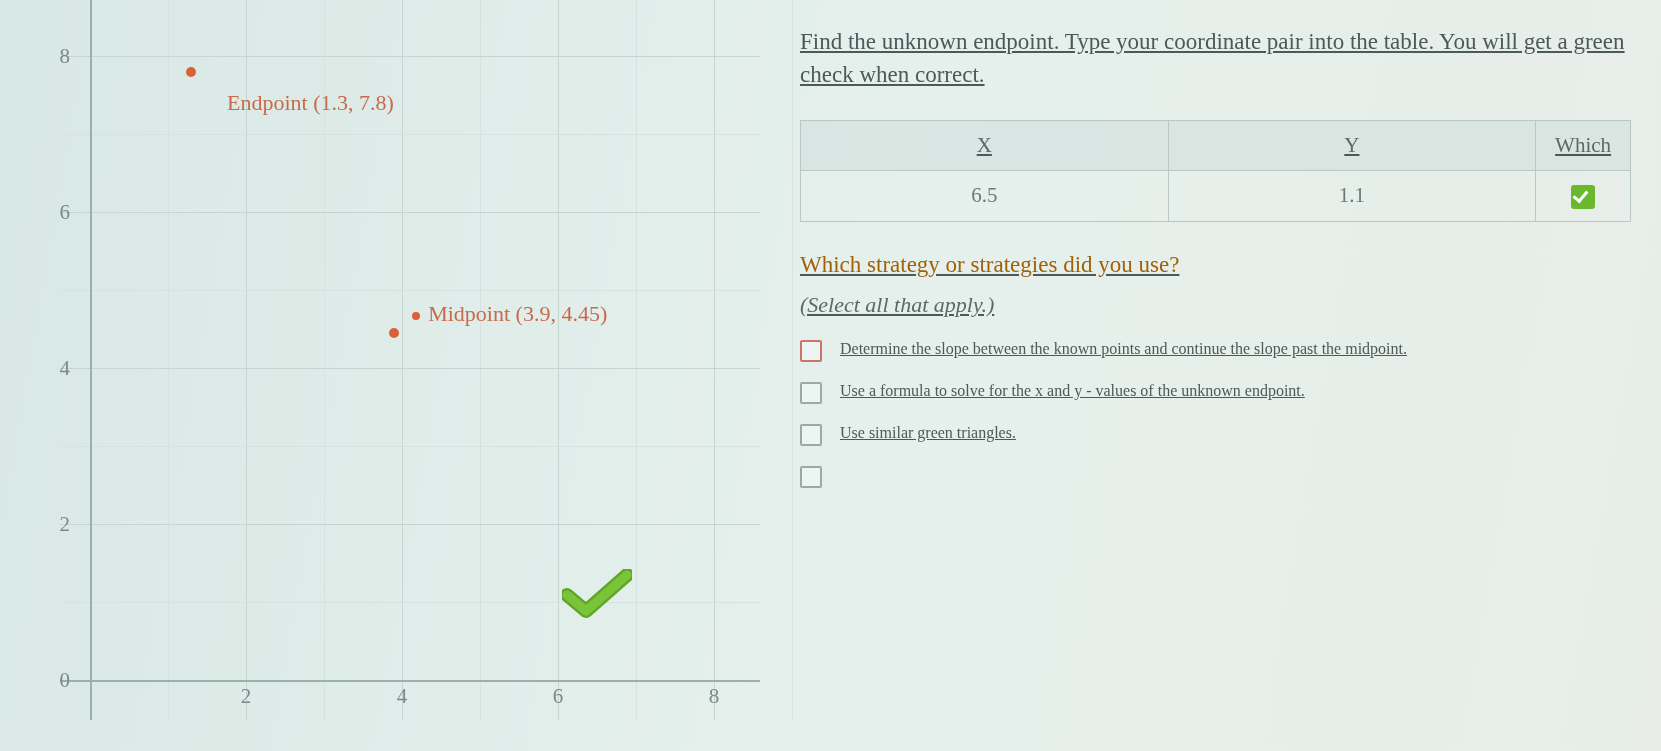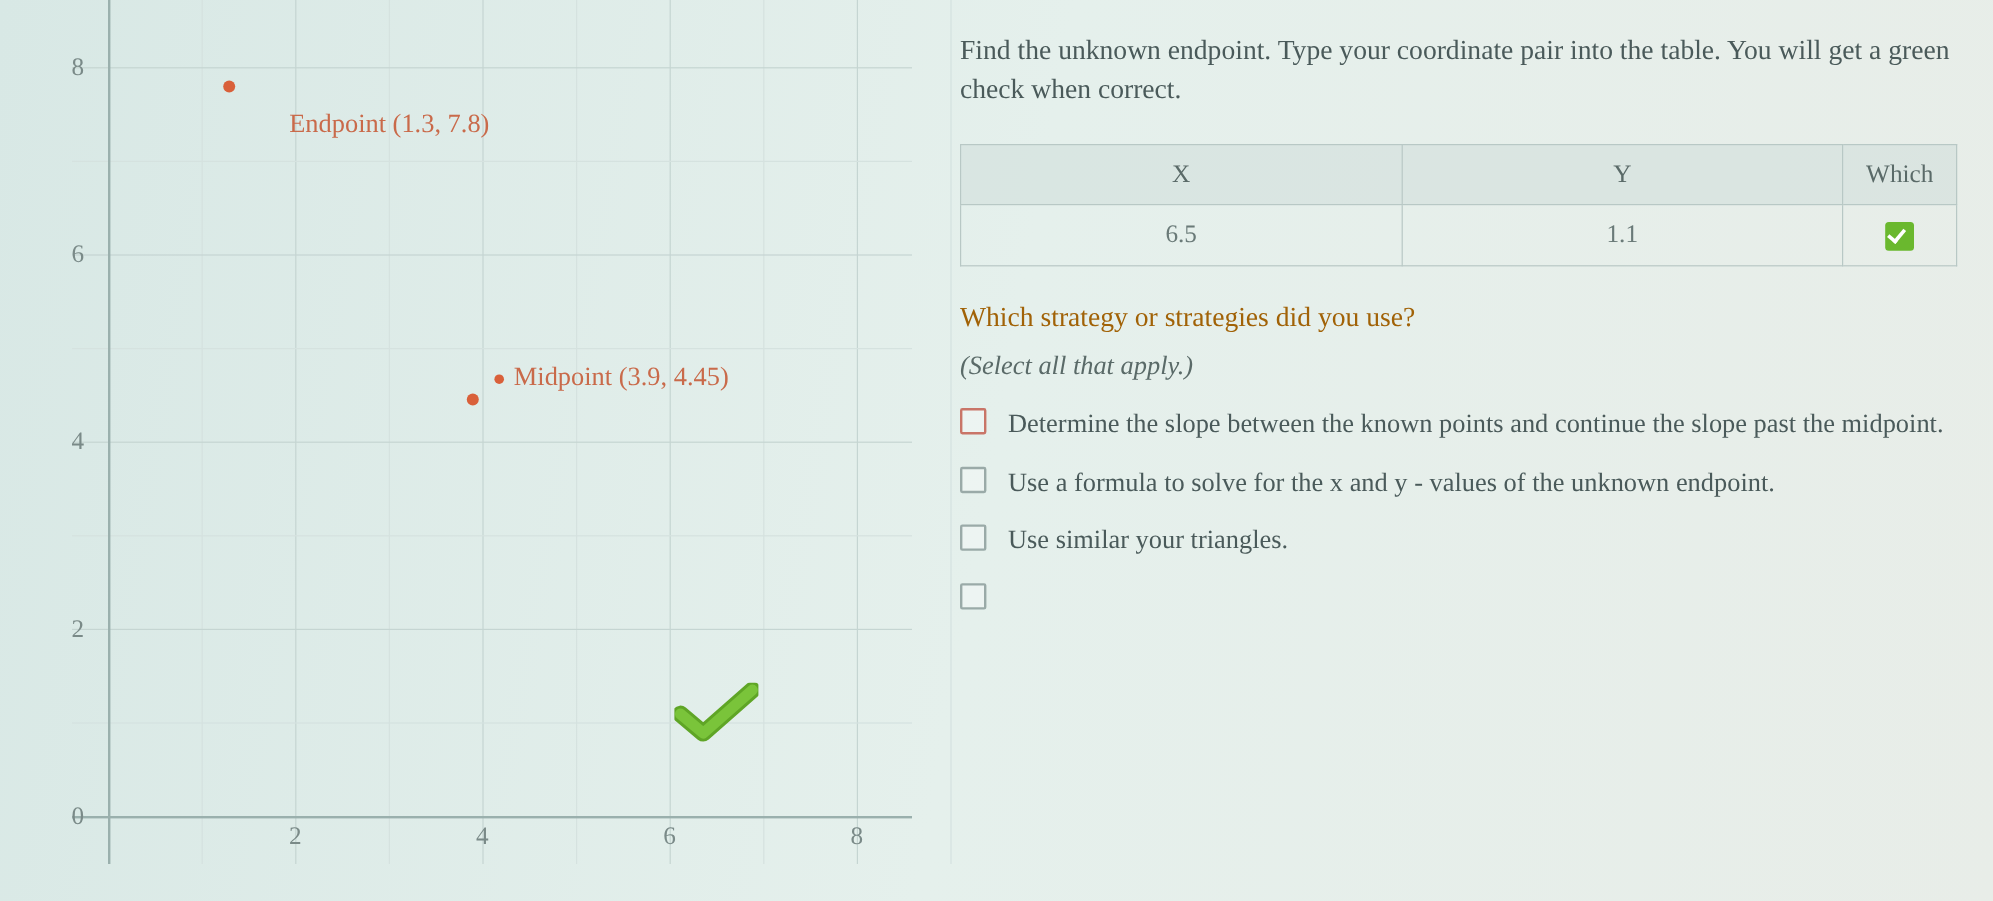--- a/index.html
+++ b/index.html
@@ -15,20 +15,21 @@
   .left-panel {
     width: 780px;
     height: 751px;
     position: relative;
     padding: 0;
   }
   .right-panel {
     flex: 1;
     padding: 25px 30px 20px 20px;
     font-size: 22px;
+    text-decoration: underline;
   }
   .graph-area {
     position: absolute;
     left: 60px;
     top: 0;
     width: 700px;
     height: 720px;
   }
   .grid-line-v { position:absolute; top:0; bottom:0; width:1px; background:#c5d5d2; }
   .grid-line-h { position:absolute; left:0; right:0; height:1px; background:#c5d5d2; }
@@ -76,21 +77,21 @@
   }
   .check-badge::after{
     content:""; position:absolute; left:5px; top:3px;
     width:6px; height:11px; border:solid #fff;
     border-width:0 3px 3px 0; transform:rotate(40deg);
   }
   .q2 { font-size:23px; margin-bottom:14px; color:#a16207;}
   .hint { font-style:italic; font-size:22px; margin-bottom:20px; color:#5a6a68;}
   .option-row {
     display:flex; align-items:flex-start; gap:18px;
-    margin-bottom:18px; font-size:22px; line-height:1.4;
+    margin-bottom:18px; font-size:16px; line-height:1.4;
     color:#4a5a5a;
   }
   .chk {
     width:22px; height:22px; border:2px solid #9aaaa8;
     flex:0 0 22px; margin-top:2px; border-radius:2px;
     background:rgba(255,255,255,0.3);
   }
   .chk.red { border-color:#c97568; }
   .big-check {
     position:absolute;
@@ -124,21 +125,21 @@
       <div class="grid-line-h" style="top: 212px;"></div>
       <div class="grid-line-h minor" style="top: 134px;"></div>
       <div class="grid-line-h" style="top: 56px;"></div>
       <div class="grid-line-v" style="left: 30px; background: rgb(154, 176, 173); width: 2px;"></div>
       <div class="grid-line-h" style="top: 680px; background: rgb(154, 176, 173); height: 2px;"></div>
       <span class="axis-label" style="left: 186px; top: 684px; transform: translateX(-50%);">2</span>
       <span class="axis-label" style="left: 342px; top: 684px; transform: translateX(-50%);">4</span>
       <span class="axis-label" style="left: 498px; top: 684px; transform: translateX(-50%);">6</span>
       <span class="axis-label" style="left: 654px; top: 684px; transform: translateX(-50%);">8</span>
       <div class="point" style="background: rgb(217, 96, 58); left: 131.4px; top: 71.6px;"></div>
-      <div class="point-label" style="color: rgb(201, 106, 74); left: 181px; top: 89.6px;">Endpoint (1.3, 7.8)</div>
+      <div class="point-label" style="color: rgb(201, 106, 74); left: 167px; top: 89.6px;">Endpoint (1.3, 7.8)</div>
       <div class="point" style="background: rgb(217, 96, 58); left: 334.2px; top: 332.9px;"></div>
       <div class="point-label" style="color: rgb(201, 106, 74); left: 352.2px; top: 300.9px;"><span style="display:inline-block;width:8px;height:8px;background:#d9603a;border-radius:50%;vertical-align:middle;margin-right:8px;"></span>Midpoint (3.9, 4.45)</div>
       <div class="big-check" style="left: 537px; top: 594.2px;"><svg viewBox="0 0 70 50">
           <path d="M5 26 L24 42 L65 6" stroke="#5fa526" stroke-width="14" fill="none" stroke-linecap="round" stroke-linejoin="round"></path>
           <path d="M5 26 L24 42 L65 6" stroke="#7ac43a" stroke-width="9" fill="none" stroke-linecap="round" stroke-linejoin="round"></path>
         </svg></div>
     </div>
 
   <span class="axis-label y-tick" style="top:680px">0</span>
   <span class="axis-label y-tick" style="top:524px">2</span>
@@ -173,18 +174,18 @@
   <div class="option-row">
     <span class="chk red"></span>
     <span>Determine the slope between the known points and continue the slope past the midpoint.</span>
   </div>
   <div class="option-row">
     <span class="chk"></span>
     <span>Use a formula to solve for the x and y - values of the unknown endpoint.</span>
   </div>
   <div class="option-row">
     <span class="chk"></span>
-    <span>Use similar your triangles.</span>
+    <span>Use similar green triangles.</span>
   </div>
   <div class="option-row">
     <span class="chk"></span>
   </div>
 </div>
 
 </body></html>

